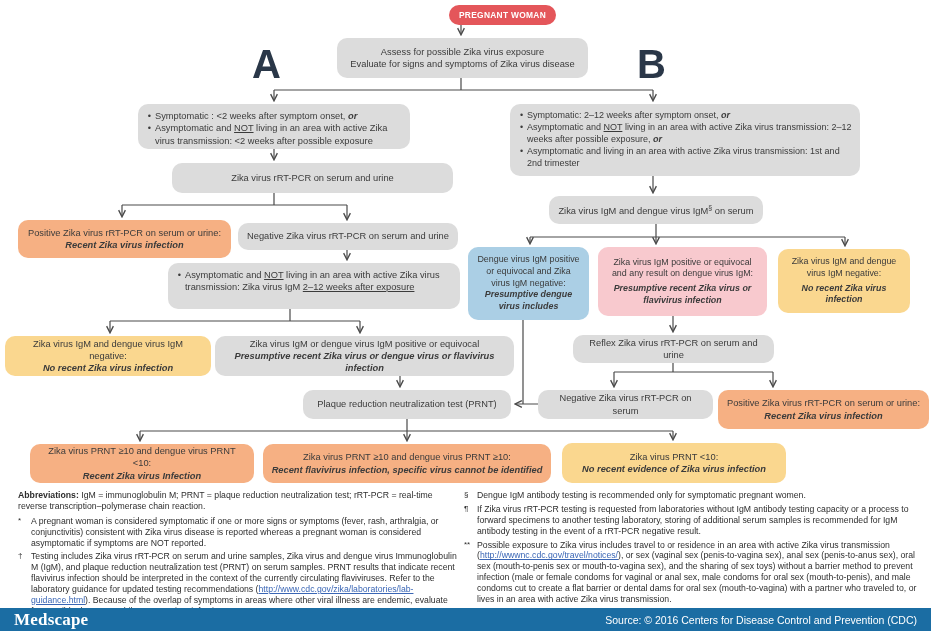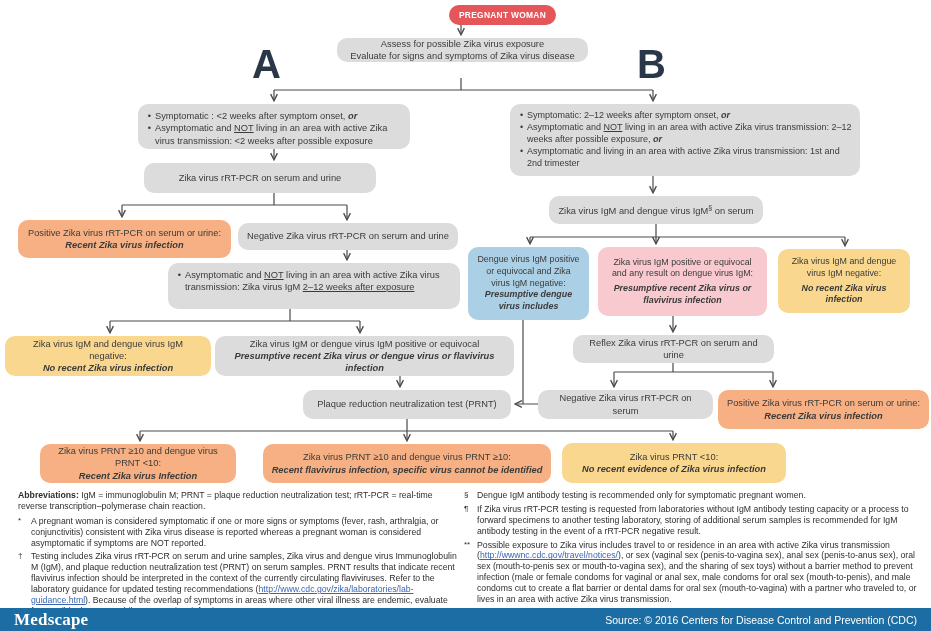--- a/index.html
+++ b/index.html
@@ -73,40 +73,40 @@
       <path d="M773 372 V386" marker-end="url(#ar)"></path>
       <path d="M407 419 V431 M140 431 H673"></path>
       <path d="M140 431 V440" marker-end="url(#ar)"></path>
       <path d="M407 431 V440" marker-end="url(#ar)"></path>
       <path d="M673 431 V439" marker-end="url(#ar)"></path>
     </g>
   </svg>
 
   <div class="pill">PREGNANT WOMAN</div>
 
-  <div class="box gray center" style="left:337px;top:38px;width:251px;height:24px;">
+  <div class="box gray center" style="left:337px;top:38px;width:251px;height:40px;">
     <div>Assess for possible Zika virus exposure</div>
     <div>Evaluate for signs and symptoms of Zika virus disease</div>
   </div>
 
   <div class="branch-letter" style="left:252px;top:44px;">A</div>
   <div class="branch-letter" style="left:637px;top:44px;">B</div>
 
   <div class="box gray bullets" style="left:138px;top:104px;width:272px;height:45px;">
     <div class="brow">
       <span class="blt"></span>
       <span class="btxt"><span>Symptomatic : &lt;2 weeks after symptom onset, </span><span class="bi">or</span></span>
     </div>
     <div class="brow">
       <span class="blt"></span>
       <span class="btxt"><span>Asymptomatic and </span><span class="u">NOT</span><span> living in an area with active Zika virus transmission: &lt;2 weeks after possible exposure</span></span>
     </div>
   </div>
 
-  <div class="box gray center" style="left:144px;top:163px;width:232px;height:30px;">
+  <div class="box gray center" style="left:172px;top:163px;width:281px;height:30px;">
     <div>Zika virus rRT-PCR on serum and urine</div>
   </div>
 
   <div class="box orange center" style="left:18px;top:220px;width:213px;height:38px;">
     <div>Positive Zika virus rRT-PCR on serum or urine:</div>
     <div class="bi">Recent Zika virus infection</div>
   </div>
 
   <div class="box gray center" style="left:238px;top:223px;width:220px;height:27px;">
     <div>Negative Zika virus rRT-PCR on serum and urine</div>
@@ -173,21 +173,21 @@
 
   <div class="box gray center" style="left:538px;top:390px;width:175px;height:29px;">
     <div>Negative Zika virus rRT-PCR on serum</div>
   </div>
 
   <div class="box orange center" style="left:718px;top:390px;width:211px;height:39px;">
     <div>Positive Zika virus rRT-PCR on serum or urine:</div>
     <div class="bi">Recent Zika virus infection</div>
   </div>
 
-  <div class="box orange center" style="left:40px;top:444px;width:196px;height:39px;">
+  <div class="box orange center" style="left:30px;top:444px;width:224px;height:39px;">
     <div>Zika virus PRNT ≥10 and dengue virus PRNT &lt;10:</div>
     <div class="bi">Recent Zika virus Infection</div>
   </div>
   <div class="box orange center" style="left:263px;top:444px;width:288px;height:39px;">
     <div>Zika virus PRNT ≥10 and dengue virus PRNT ≥10:</div>
     <div class="bi">Recent flavivirus infection, specific virus cannot be identified</div>
   </div>
   <div class="box yellow center" style="left:562px;top:443px;width:224px;height:40px;">
     <div>Zika virus PRNT &lt;10:</div>
     <div class="bi">No recent evidence of Zika virus infection</div>

